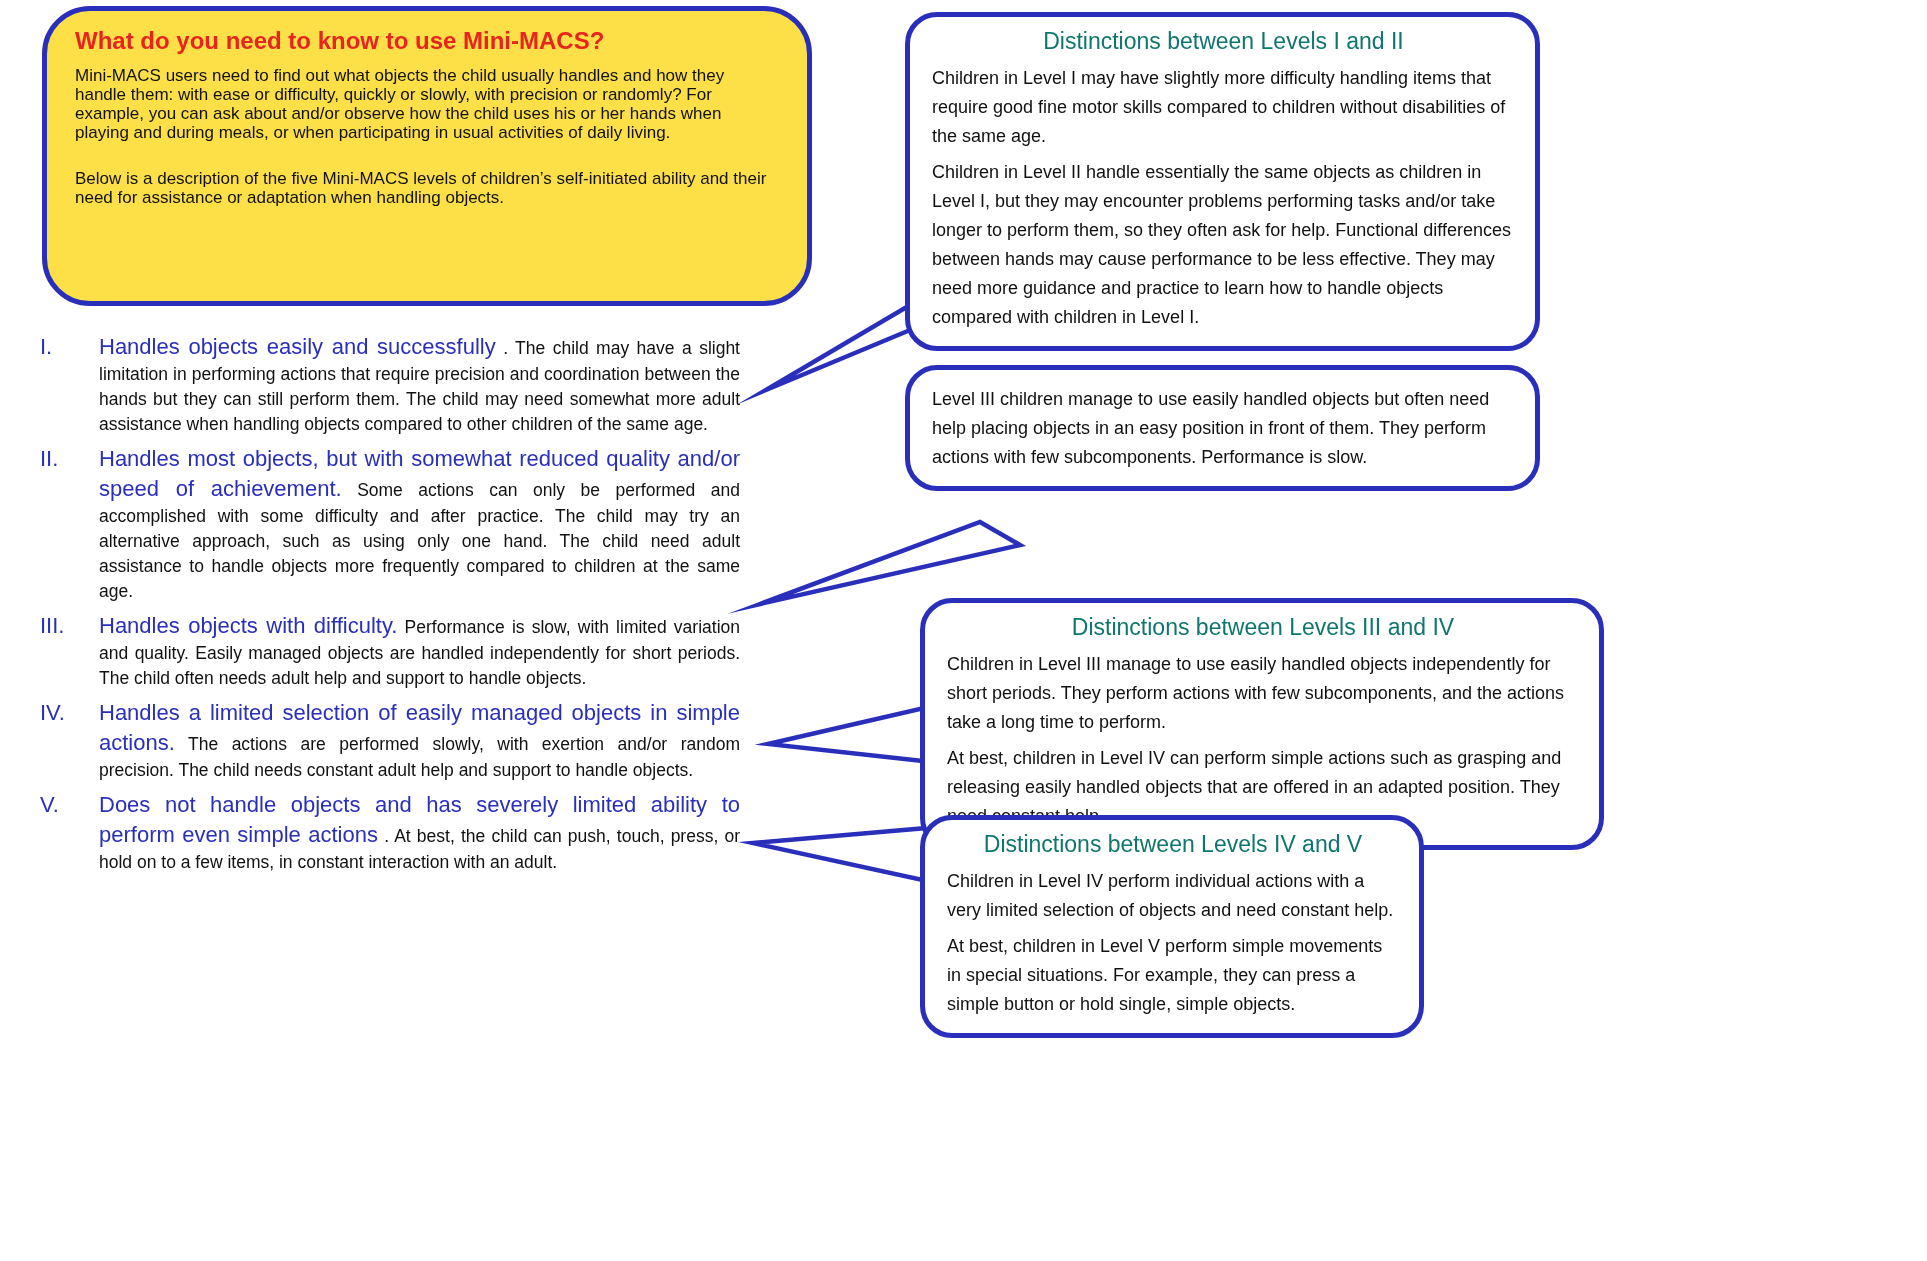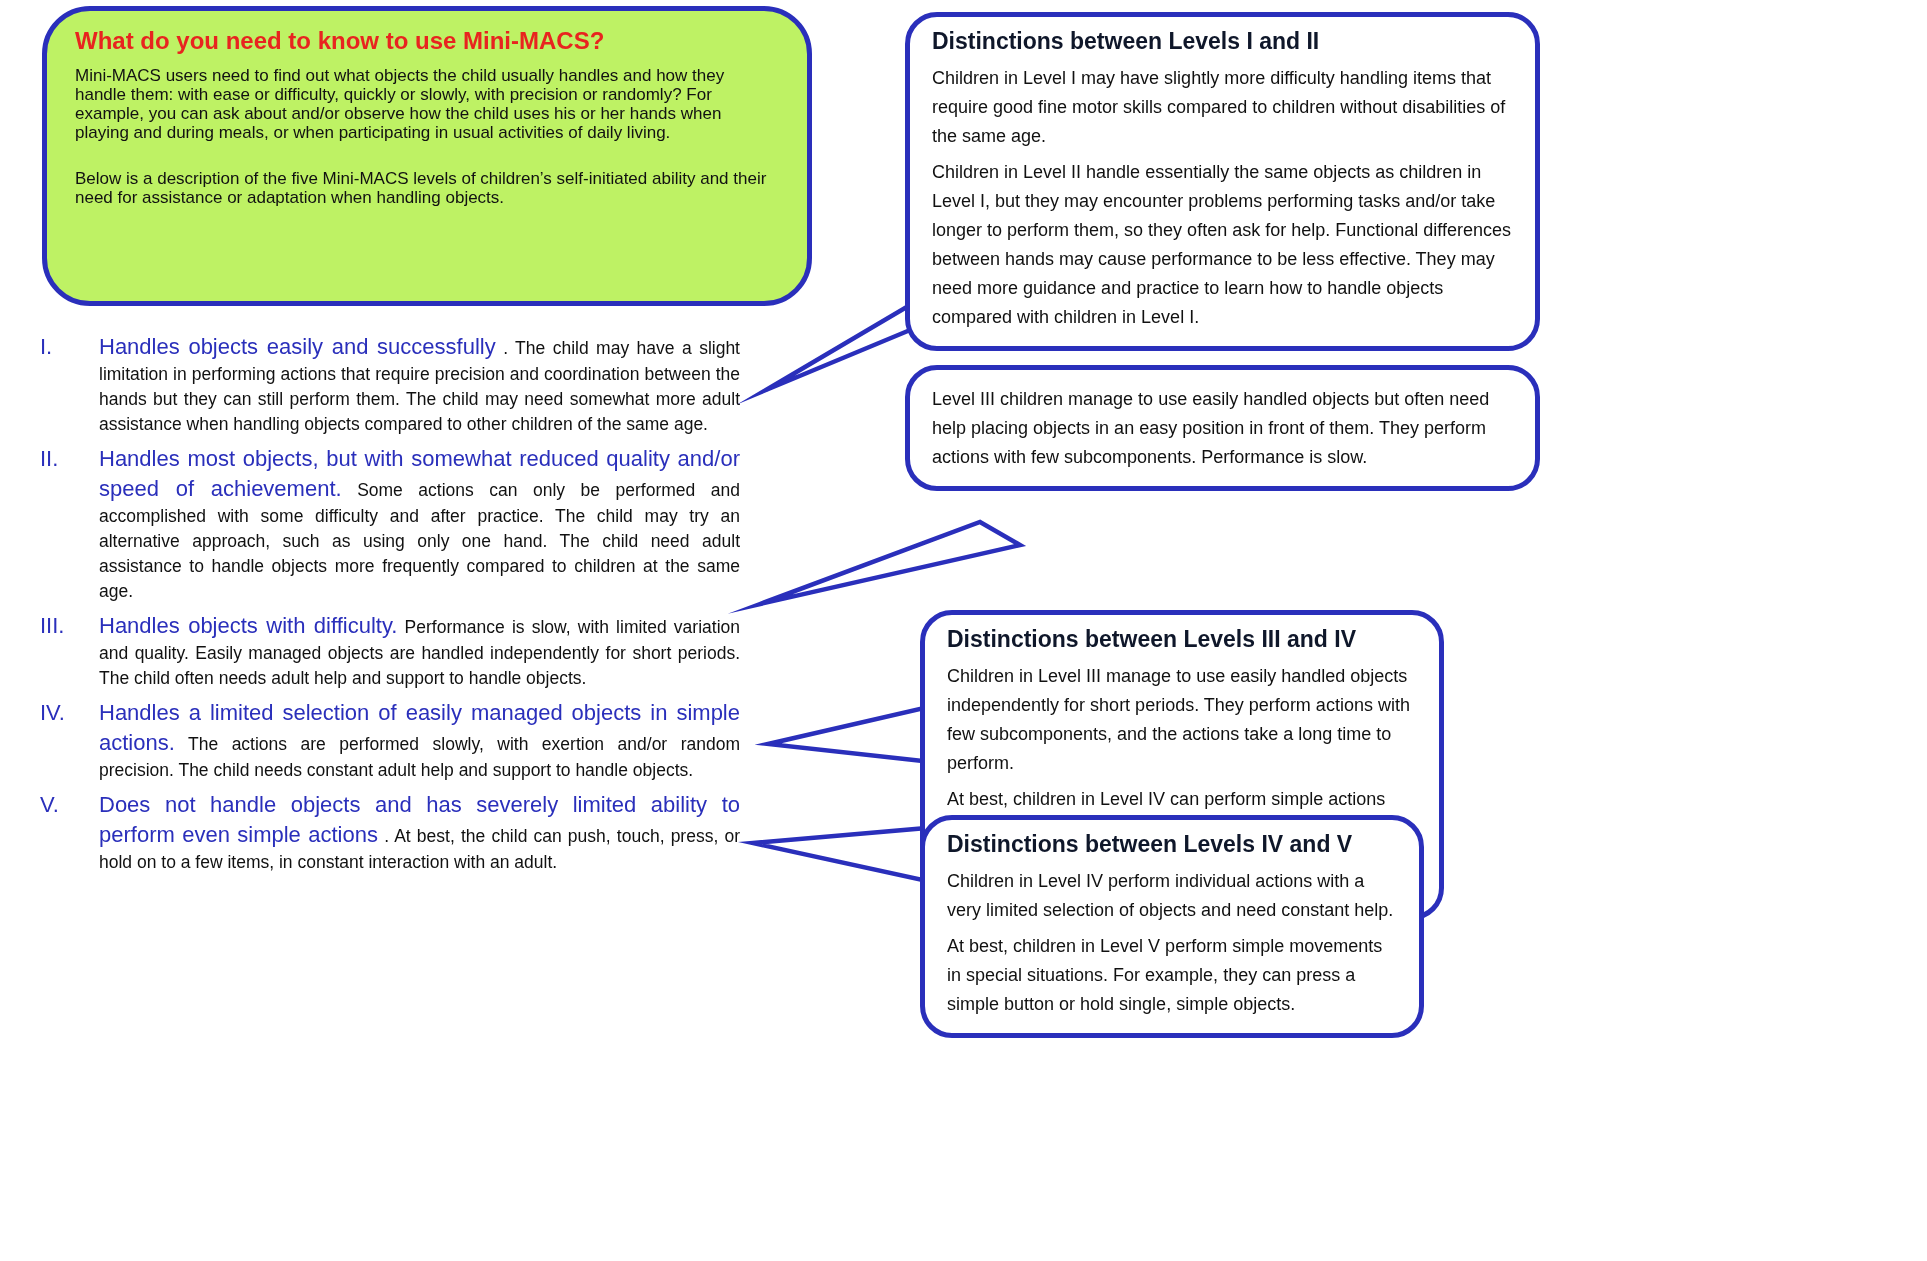--- a/index.html
+++ b/index.html
@@ -8,21 +8,21 @@
     width: 1927px; height: 1261px;
     position: relative; overflow: hidden;
     font-family: "Liberation Sans", sans-serif;
     color: #111111;
   }
   .page { position: absolute; inset: 0; }
 
   
   .intro-box {
     position: absolute; left: 42px; top: 6px; width: 770px; min-height: 300px;
-    border: 5px solid #2a2fbb; border-radius: 48px; background: #bef264;
+    border: 5px solid #2a2fbb; border-radius: 48px; background: #fde047;
     padding: 14px 30px 18px 28px; z-index: 2;
   }
   .intro-title { color: #e8241f; font-size: 24px; font-weight: bold; line-height: 32px; margin-bottom: 9px; }
   .intro-p { font-size: 17px; line-height: 19px; margin-bottom: 27px; }
   .intro-p:last-child { margin-bottom: 0; }
 
   
   .levels { position: absolute; left: 40px; top: 332px; width: 700px; z-index: 1; }
   .level { display: flex; margin-bottom: 7px; }
   .level-num { flex: 0 0 59px; color: #2a2fbb; font-size: 22px; line-height: 30px; }
@@ -33,25 +33,25 @@
   
   .tails { position: absolute; left: 0; top: 0; z-index: 1; pointer-events: none; }
   .tails polygon { fill: #ffffff; stroke: #2a2fbb; stroke-width: 4.5; stroke-miterlimit: 24; }
 
   
   .callout {
     position: absolute; width: 635px;
     border: 5px solid #2a2fbb; border-radius: 32px; background: #ffffff;
     padding: 8px 20px 14px 22px; z-index: 2;
   }
-  .callout h2 { color: #0f172a; font-size: 23px; font-weight: bold; line-height: 32px; margin-bottom: 2px; }
+  .callout h2 { color: #0f766e; font-size: 23px; font-weight: normal; text-align: center; line-height: 32px; margin-bottom: 2px; }
   .callout p { font-size: 18px; line-height: 29px; margin-top: 7px; }
   .c1 { left: 905px; top: 12px; min-height: 275px; }
   .c2 { left: 905px; top: 365px; }
-  .c3 { left: 920px; top: 598px; width: 524px; margin-top: 12px; }
+  .c3 { left: 920px; top: 598px; width: 684px; }
   .c4 { left: 920px; top: 815px; width: 504px; }
 </style>
 </head>
 <body>
 
 <div class="page">
 
   <section class="intro-box">
     <h1 class="intro-title">What do you need to know to use Mini-MACS?</h1>
     <p class="intro-p">Mini-MACS users need to find out what objects the child usually handles and how they handle them: with ease or difficulty, quickly or slowly, with precision or randomly? For example, you can ask about and/or observe how the child uses his or her hands when playing and during meals, or when participating in usual activities of daily living.</p>

